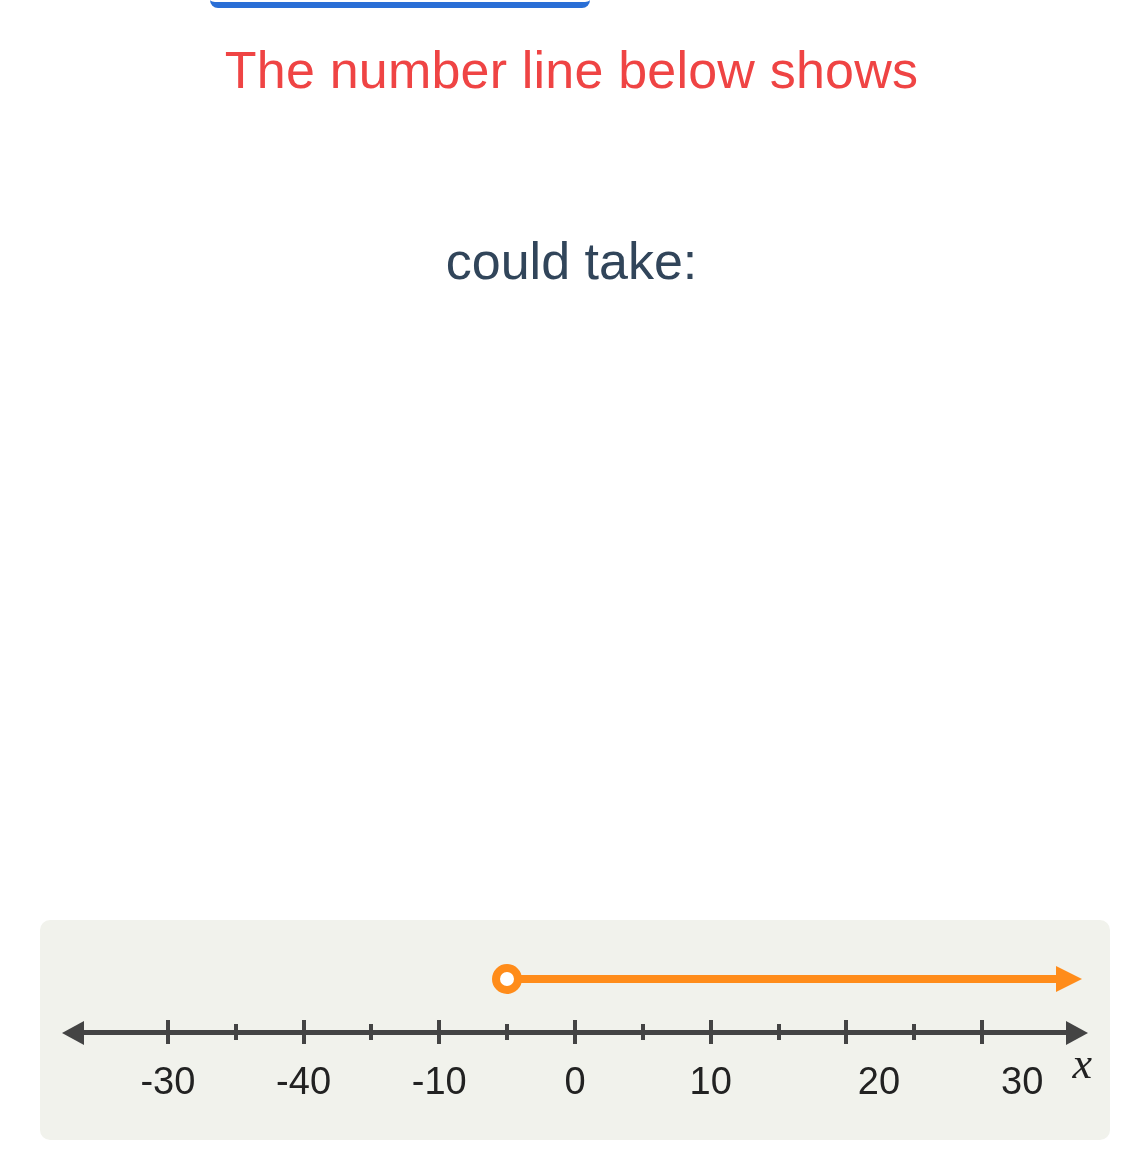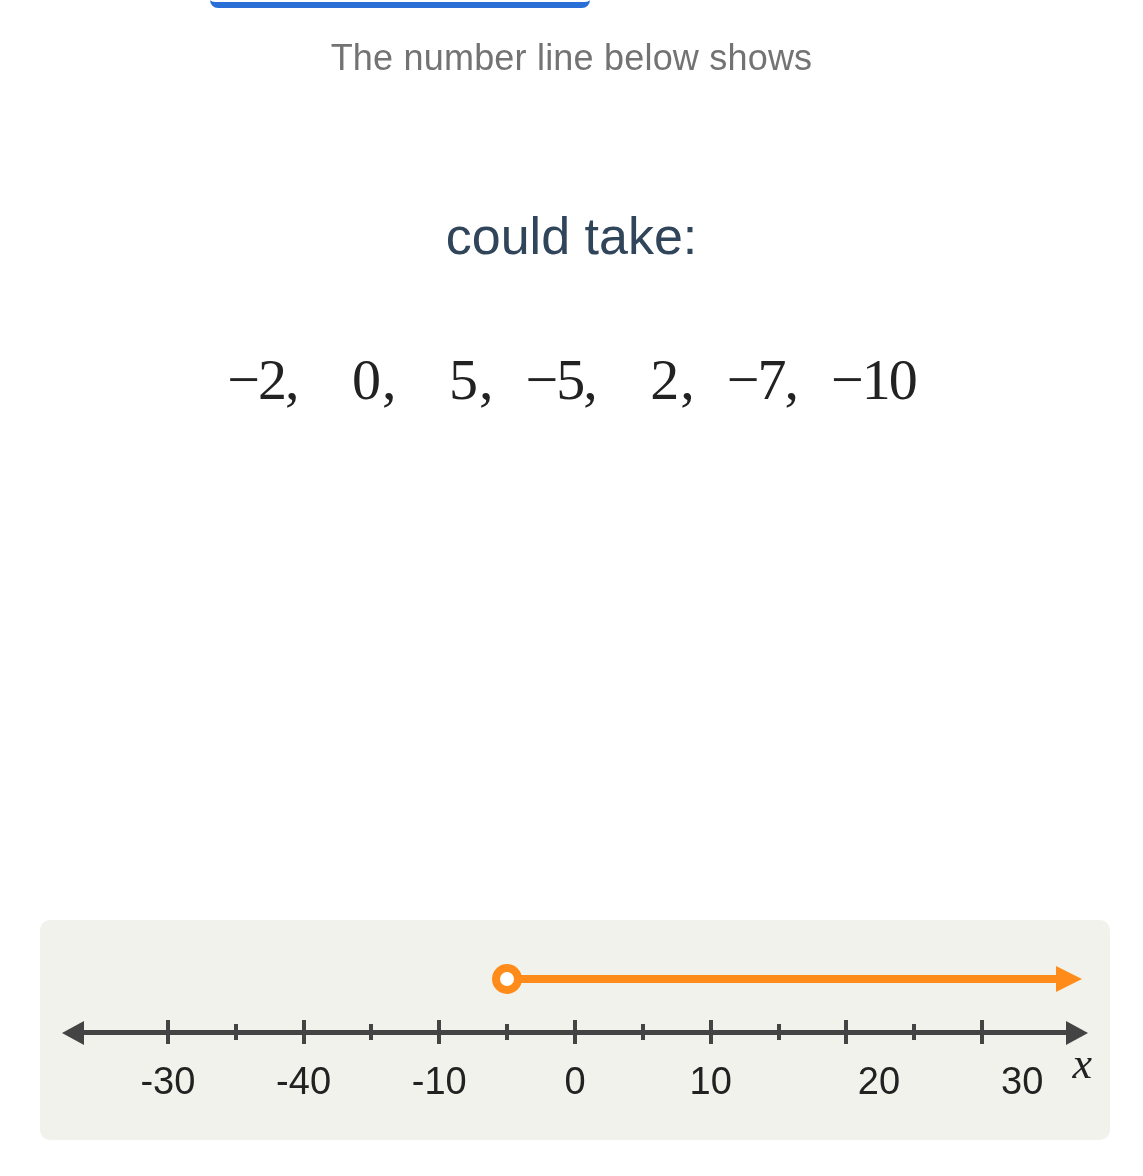--- a/index.html
+++ b/index.html
@@ -23,23 +23,23 @@
     border-bottom-right-radius: 10px;
   }
   .content {
     position: absolute;
     top: 30px;
     left: 0;
     width: 1143px;
     text-align: center;
   }
   .line1, .line2 {
-    font-size: 36px;
+    font-size: 52px;
     line-height: 1.55;
-    color: #737373;
+    color: #ef4444;
     letter-spacing: 0.2px;
   }
   .prompt1, .prompt2 {
     font-size: 52px;
     line-height: 1.55;
     color: #31455a;
   }
   .gap-big { height: 110px; }
   .gap-values { height: 70px; }
   .italic-x {
@@ -148,29 +148,20 @@
 </head>
 <body>
 
 <div class="top-accent"></div>
 
 <div class="content">
   <div class="line1">The number line below shows</div>
   <div class="gap-big"></div>
   <div class="prompt2">could take:</div>
   <div class="gap-values"></div>
-  <div class="values-row">
-    <span><span class="minus">−2</span></span>,<span class="sep"></span>
-    <span>0</span>,<span class="sep"></span>
-    <span>5</span>,&nbsp;
-    <span><span class="minus">−5</span></span>,<span class="sep"></span>
-    <span>2</span>,&nbsp;
-    <span><span class="minus">−7</span></span>,&nbsp;
-    <span><span class="minus">−10</span></span>
-  </div>
 </div>
 
 <div class="plot-wrap">
   <div class="axis"></div>
   <div class="arrow-left"></div>
   <div class="arrow-right"></div>
   <div class="ticks">
       <div class="tick" style="left: 127.857px;"></div>
       <div class="tick" style="left: 263.571px;"></div>
       <div class="tick" style="left: 399.286px;"></div>

